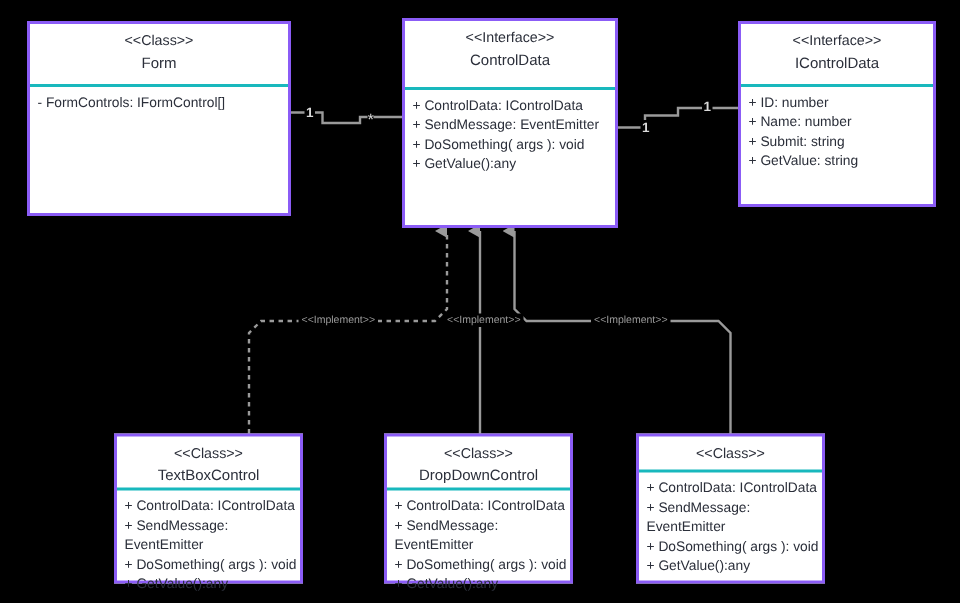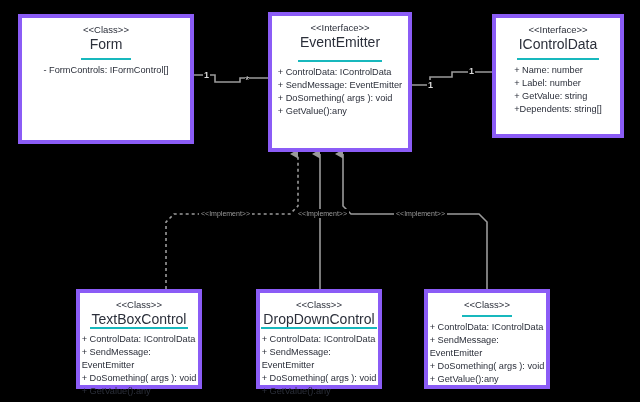--- a/index.html
+++ b/index.html
@@ -18,42 +18,41 @@
   svg.wires {
     position: absolute;
     left: 0; top: 0;
     width: 640px;
     height: 402px;
     pointer-events: none;
   }
   .uml-box {
     position: absolute;
     background: #ffffff;
-    border: 4px solid #8b5cf6;
+    border: 2px solid #8b5cf6;
     box-sizing: border-box;
     display: flex;
     flex-direction: column;
-    align-items: center;
   }
   .uml-header {
     text-align: center;
     padding: 5px 2px 4px 2px;
     border-bottom: 2px solid #18b8bd;
     box-sizing: border-box;
   }
   .stereotype {
     display: block;
     font-size: 9.5px;
     color: #2b2f3a;
     line-height: 13px;
     letter-spacing: 0px;
   }
   .typename {
     display: block;
-    font-size: 14px;
+    font-size: 10px;
     color: #2b2f3a;
     line-height: 15px;
     margin-top: 1px;
   }
   .uml-members {
     padding: 4px 5px 4px 5px;
     box-sizing: border-box;
     flex: 1 1 auto;
   }
   .member {
@@ -128,40 +127,40 @@
       <span class="typename">Form</span>
     </div>
     <div class="uml-members">
       <div class="member">- FormControls: IFormControl[]</div>
     </div>
   </div>
 
   <div class="uml-box" style="left:268px; top:12px; width:144px; height:140px;">
     <div class="uml-header" style="height:46px;">
       <span class="stereotype">&lt;&lt;Interface&gt;&gt;</span>
-      <span class="typename">EventEmitter</span>
+      <span class="typename">ControlData</span>
     </div>
     <div class="uml-members">
       <div class="member">+ ControlData: IControlData</div>
       <div class="member">+ SendMessage: EventEmitter</div>
       <div class="member">+ DoSomething( args ): void</div>
       <div class="member">+ GetValue():any</div>
     </div>
   </div>
 
   <div class="uml-box" style="left:492px; top:14px; width:132px; height:124px;">
     <div class="uml-header" style="height:42px;">
       <span class="stereotype">&lt;&lt;Interface&gt;&gt;</span>
       <span class="typename">IControlData</span>
     </div>
     <div class="uml-members">
+      <div class="member">+ ID: number</div>
       <div class="member">+ Name: number</div>
-      <div class="member">+ Label: number</div>
+      <div class="member">+ Submit: string</div>
       <div class="member">+ GetValue: string</div>
-      <div class="member">+Dependents: string[]</div>
     </div>
   </div>
 
   <div class="uml-box" style="left:76px; top:289px; width:126px; height:100px;">
     <div class="uml-header" style="height:36px;">
       <span class="stereotype">&lt;&lt;Class&gt;&gt;</span>
       <span class="typename">TextBoxControl</span>
     </div>
     <div class="uml-members">
       <div class="member">+ ControlData: IControlData</div>

